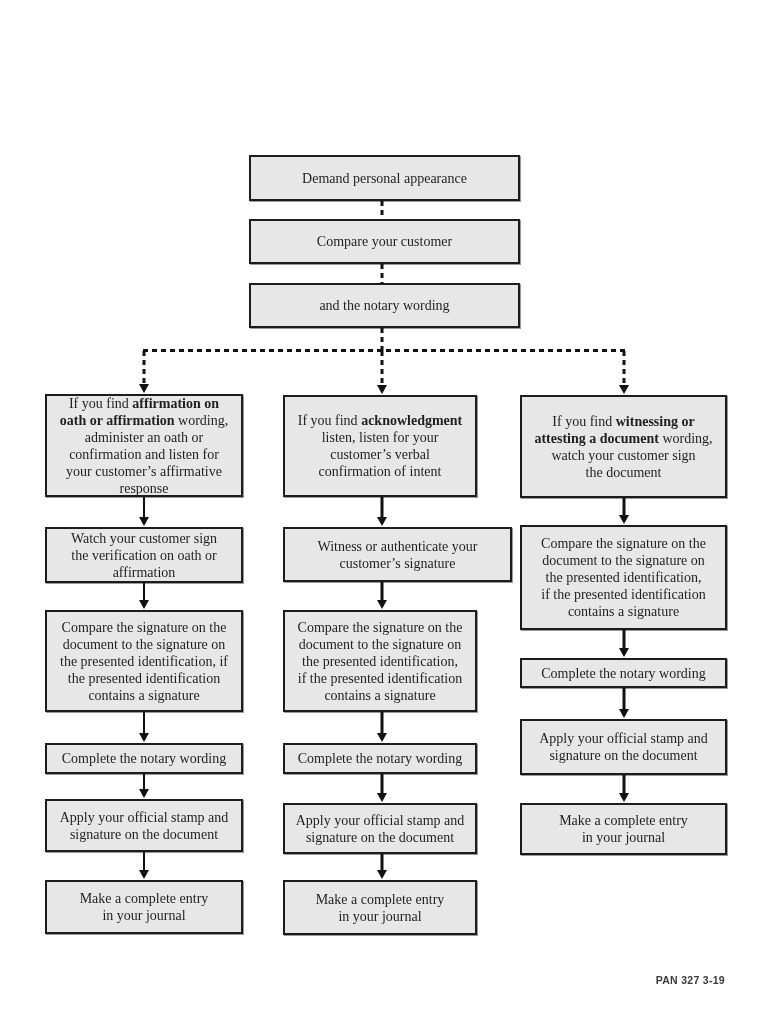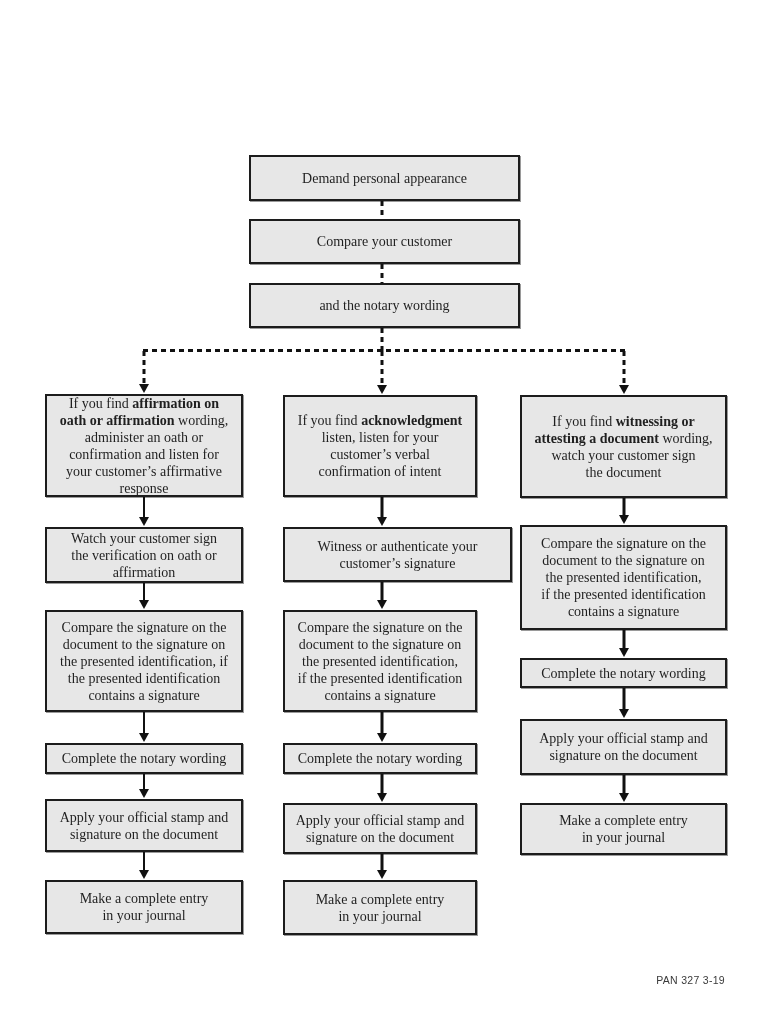--- a/index.html
+++ b/index.html
@@ -20,21 +20,21 @@
   .conn{position:absolute;}
   .shaft{position:absolute;left:50%;transform:translateX(-50%);top:0;background:var(--line,#111);}
   .dashv{position:absolute;left:50%;transform:translateX(-50%);top:0;
         background:repeating-linear-gradient(to bottom,var(--line,#111) 0 5px,transparent 5px 9px);}
   .dashh{position:absolute;height:3px;
         background:repeating-linear-gradient(to right,var(--line,#111) 0 5px,transparent 5px 9px);}
   .ahead{position:absolute;left:50%;transform:translateX(-50%);bottom:0;width:0;height:0;
         border-left:5px solid transparent;border-right:5px solid transparent;
         border-top:9px solid var(--line,#111);}
   .footer{position:absolute;top:974px;right:43px;font-family:"Liberation Sans", sans-serif;
-        font-size:10.5px;color:#3a3a3a;letter-spacing:.3px;}
+        font-size:10.5px;color:#3a3a3a;letter-spacing:.3px;font-weight:bold;}
 </style>
 </head>
 <body>
 
 <div class="page" style="--page-bg: #ffffff; --box-fill: #e7e7e7; --box-border: #1c1c1c; --line: #111111; --text: #1f1f1f;">
   <div id="diagram">
       <div class="box" style="left: 249px; top: 155px; width: 271px; height: 46px;">
         <div class="line">Demand personal appearance</div>
       </div>
       <div class="box" style="left: 249px; top: 219px; width: 271px; height: 45px;">

